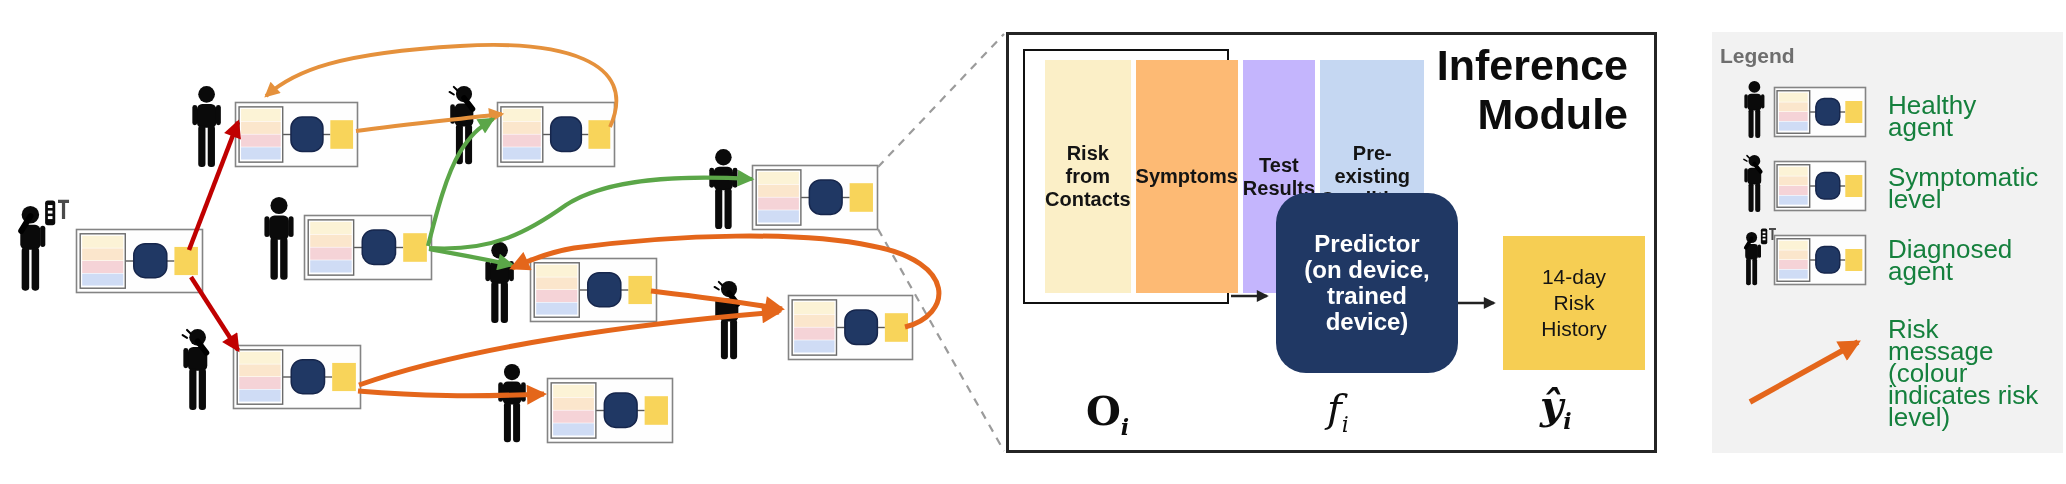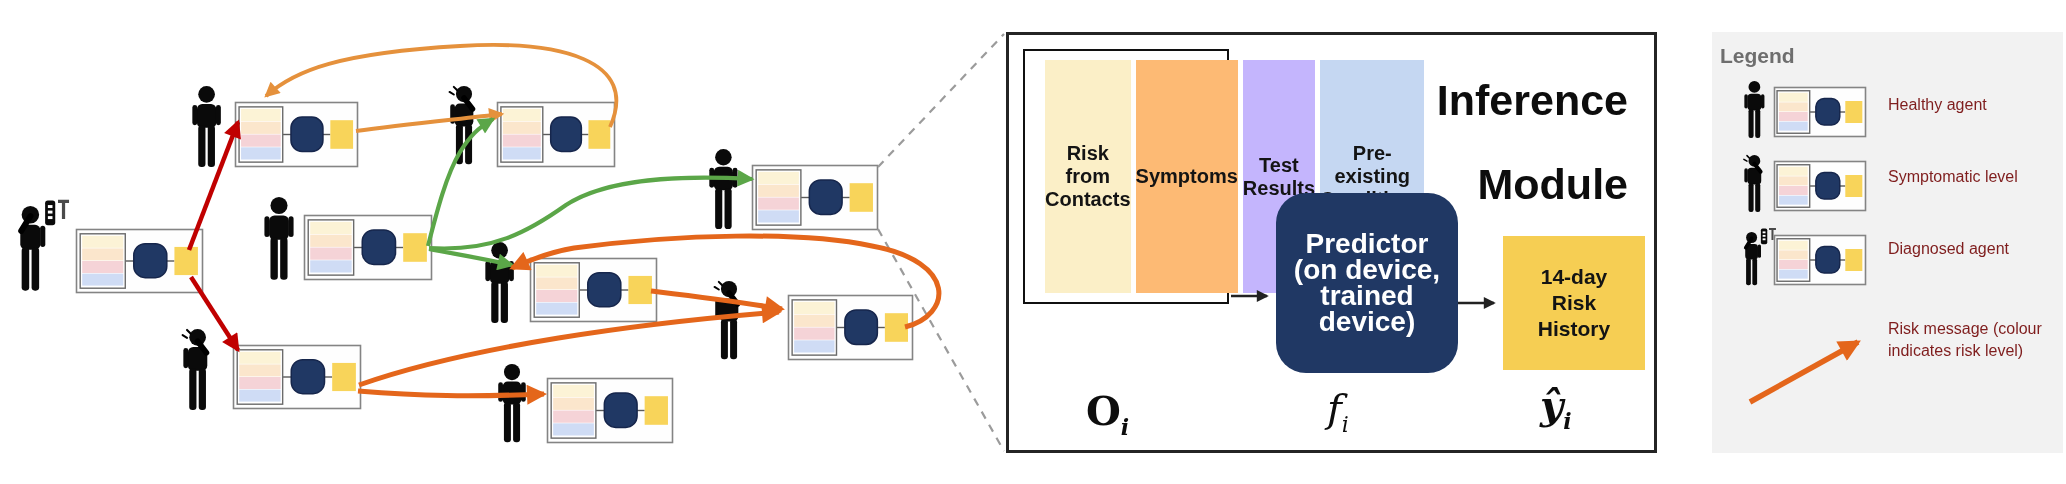--- a/index.html
+++ b/index.html
@@ -5,44 +5,44 @@
   html,body{margin:0;padding:0;background:#ffffff;}
   .canvas{position:relative;width:2066px;height:484px;background:#ffffff;overflow:hidden;
           font-family:"Liberation Sans", sans-serif;}
   #network{position:absolute;left:0;top:0;}
 
   
   .module{position:absolute;left:1006px;top:32px;width:651px;height:421px;box-sizing:border-box;
           border:3px solid #242424;background:#ffffff;}
   .module-title{position:absolute;right:26px;top:6px;text-align:right;font-size:43px;line-height:49px;
           font-weight:700;color:#0d0d0d;}
-  .module-title span{display:block;margin-top:35px;}
+  .module-title span{display:block;}
   .obox{position:absolute;left:14px;top:14px;width:206px;height:255px;box-sizing:border-box;
         border:2.5px solid #101010;background:#ffffff;display:flex;flex-direction:row;
         padding:9px 20px;gap:5px;}
   .input-item{flex:1;display:flex;align-items:center;justify-content:center;text-align:center;
         font-size:20px;line-height:23px;font-weight:700;color:#141414;}
   .in0{background:#FBEFC7;} .in1{background:#fdba74;} .in2{background:#c4b5fd;} .in3{background:#C5D7F2;}
   .module-arrows{position:absolute;left:0;top:0;pointer-events:none;}
   .predictor{position:absolute;left:267px;top:158px;width:182px;height:180px;border-radius:30px;
-        background:#203864;color:#ffffff;font-weight:700;font-size:28px;line-height:26px;
+        background:#203864;color:#ffffff;font-weight:700;font-size:24px;line-height:26px;
         display:flex;align-items:center;justify-content:center;text-align:center;}
   .riskbox{position:absolute;left:494px;top:201px;width:142px;height:134px;background:#F6CE53;
-        color:#141414;font-weight:700;font-size:21px;line-height:26px;
+        color:#141414;font-weight:400;font-size:21px;line-height:26px;
         display:flex;align-items:center;justify-content:center;text-align:center;}
   .sym{position:absolute;font-family:"DejaVu Serif", serif;font-size:40px;color:#0d0d0d;width:80px;text-align:left;}
   .sym sub{font-size:22px;font-style:italic;vertical-align:-10px;}
   .sym-o{left:77px;top:352px;font-weight:700;}
   .sym-f{left:318px;top:350px;font-style:italic;}
   .sym-y{left:531px;top:346px;font-weight:700;font-style:italic;}
 
   
   .legend{position:absolute;left:1712px;top:32px;width:351px;height:421px;background:#F2F2F2;}
   .legend-title{position:absolute;left:8px;top:12px;font-size:21px;font-weight:700;color:#6E6E6E;}
-  .llabel{position:absolute;left:176px;width:155px;font-size:16px;line-height:22px;color:#7f1d1d;}
+  .llabel{position:absolute;left:176px;width:155px;font-size:26px;line-height:22px;color:#15803d;}
   .licon{position:absolute;left:26px;}
 </style>
 </head>
 <body>
 
 <div class="canvas">
 
   <svg id="network" width="2066" height="484">
       <defs>
         <marker id="mk-red" viewBox="0 0 10 10" refX="8.5" refY="5" markerWidth="4.4" markerHeight="4" orient="auto-start-reverse">

